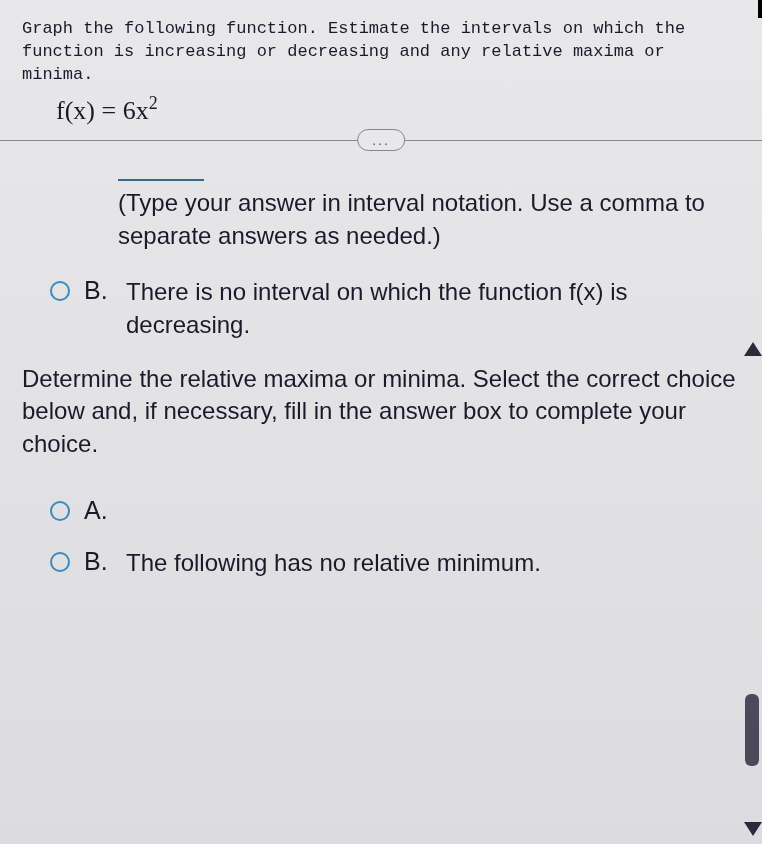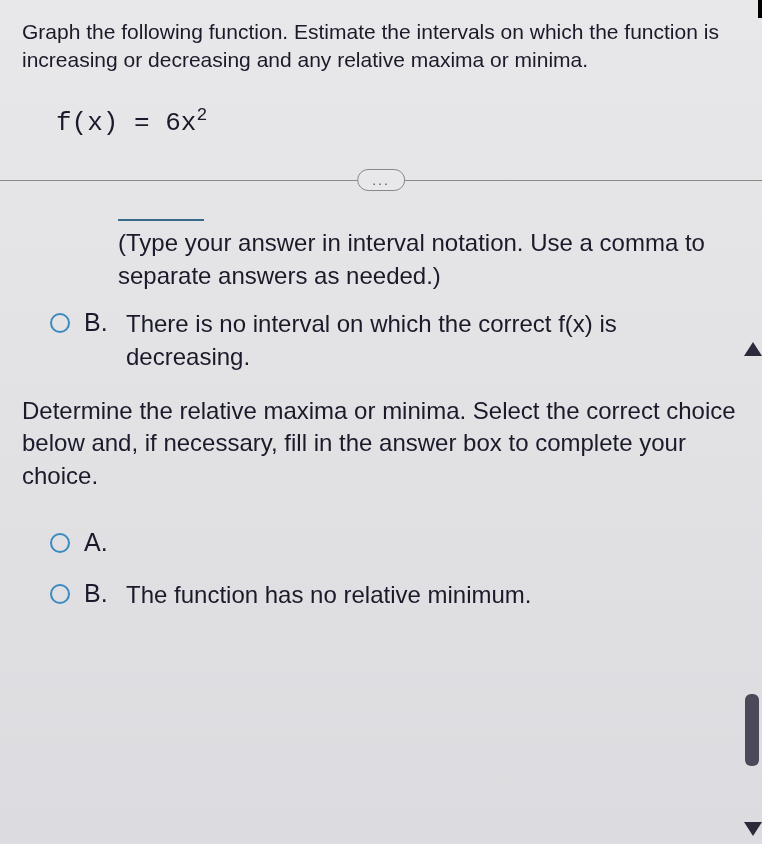--- a/index.html
+++ b/index.html
@@ -11,30 +11,30 @@
       width: 762px;
       height: 844px;
       background: linear-gradient(to bottom, #e8e8ea 0%, #dcdce0 100%);
       font-family: Arial, Helvetica, sans-serif;
       color: #1a1a2a;
       padding: 18px 22px;
       position: relative;
       overflow: hidden;
     }
     .question-prompt {
-      font-size: 21px;
-      line-height: 1.35;
-      margin-bottom: 30px;
-      color: #1a1a2a;
+      font-size: 17px;
+      line-height: 1.35;
+      margin-bottom: 6px;
+      color: #1a1a2a;
+      font-family: Liberation Mono, monospace;
     }
     .formula {
       font-size: 26px;
       margin-left: 34px;
-      margin-bottom: 28px;
-      font-family: Liberation Mono, monospace;
+      font-family: Liberation Serif, serif;
     }
     .formula sup {
       font-size: 18px;
       vertical-align: super;
     }
     .divider-row {
       position: relative;
       height: 30px;
       margin-bottom: 24px;
       margin-left: -22px;
@@ -58,21 +58,21 @@
       border-radius: 14px;
       padding: 3px 14px;
       font-size: 14px;
       color: #555;
       letter-spacing: 2px;
       line-height: 1;
     }
     .indented-block {
       margin-left: 96px;
       margin-right: 20px;
-      margin-bottom: 16px;
+      margin-bottom: 24px;
     }
     .interval-line {
       width: 86px;
       height: 2px;
       background: #3a6a8a;
       margin-bottom: 6px;
     }
     .instruction-text {
       font-size: 24px;
       line-height: 1.35;
@@ -183,31 +183,31 @@
 </div>
 
 <div class="indented-block">
   <div class="interval-line"></div>
   <div class="instruction-text">(Type your answer in interval notation. Use a comma to separate answers as needed.)</div>
 </div>
 
 <div class="option-row">
   <div class="radio"></div>
   <div class="option-letter">B.</div>
-  <div class="option-text">There is no interval on which the correct f(x) is decreasing.</div>
+  <div class="option-text">There is no interval on which the function f(x) is decreasing.</div>
 </div>
 
 <div class="section-prompt">Determine the relative maxima or minima. Select the correct choice below and, if necessary, fill in the answer box to complete your choice.</div>
 
 <div class="option-row">
   <div class="radio"></div>
   <div class="option-letter">A.</div>
 </div>
 
 <div class="option-row" style="margin-bottom:0;">
   <div class="radio"></div>
   <div class="option-letter">B.</div>
-  <div class="option-text">The function has no relative minimum.</div>
+  <div class="option-text">The following has no relative minimum.</div>
 </div>
 
 <div class="scroll-triangle-up"></div>
 <div class="scroll-thumb"></div>
 <div class="scroll-triangle-down"></div>
 
 </body></html>

